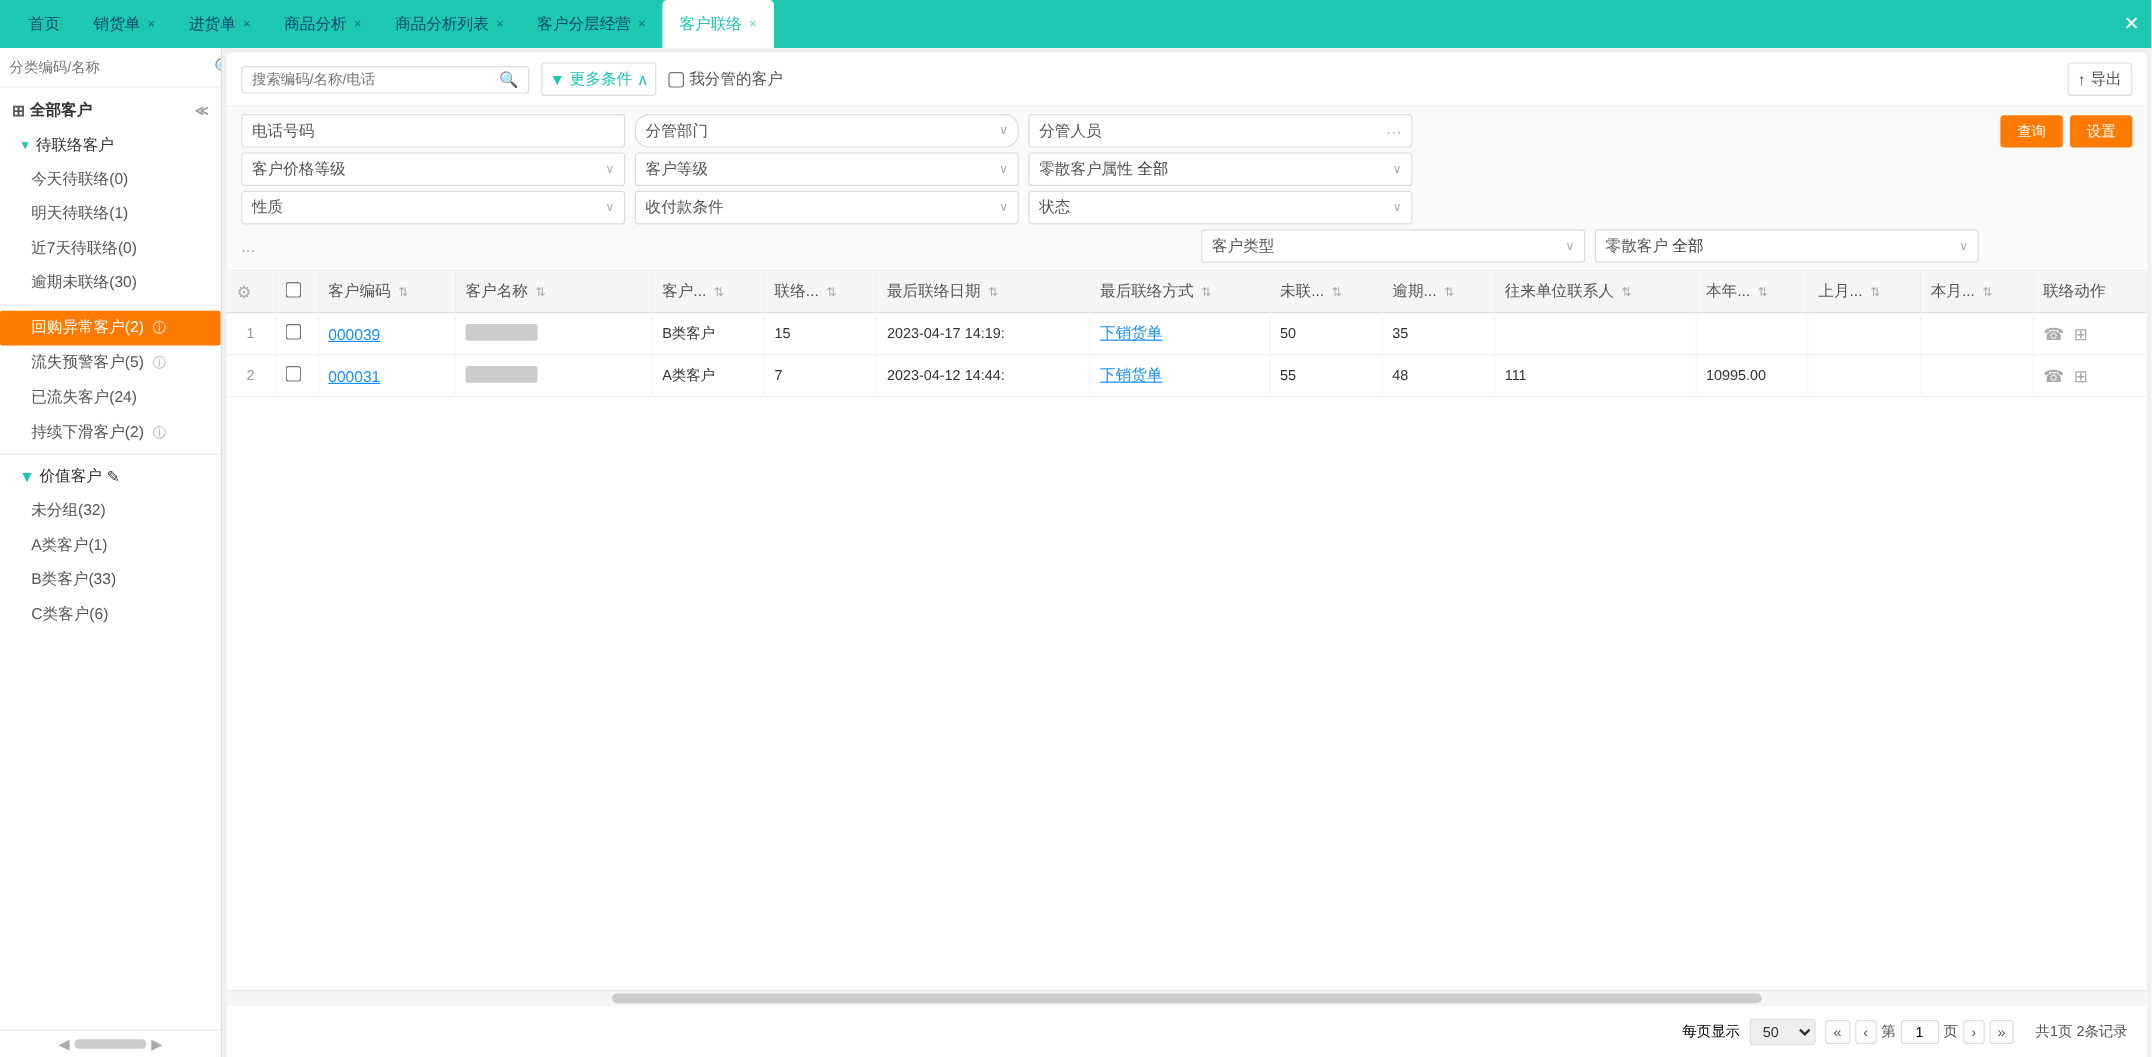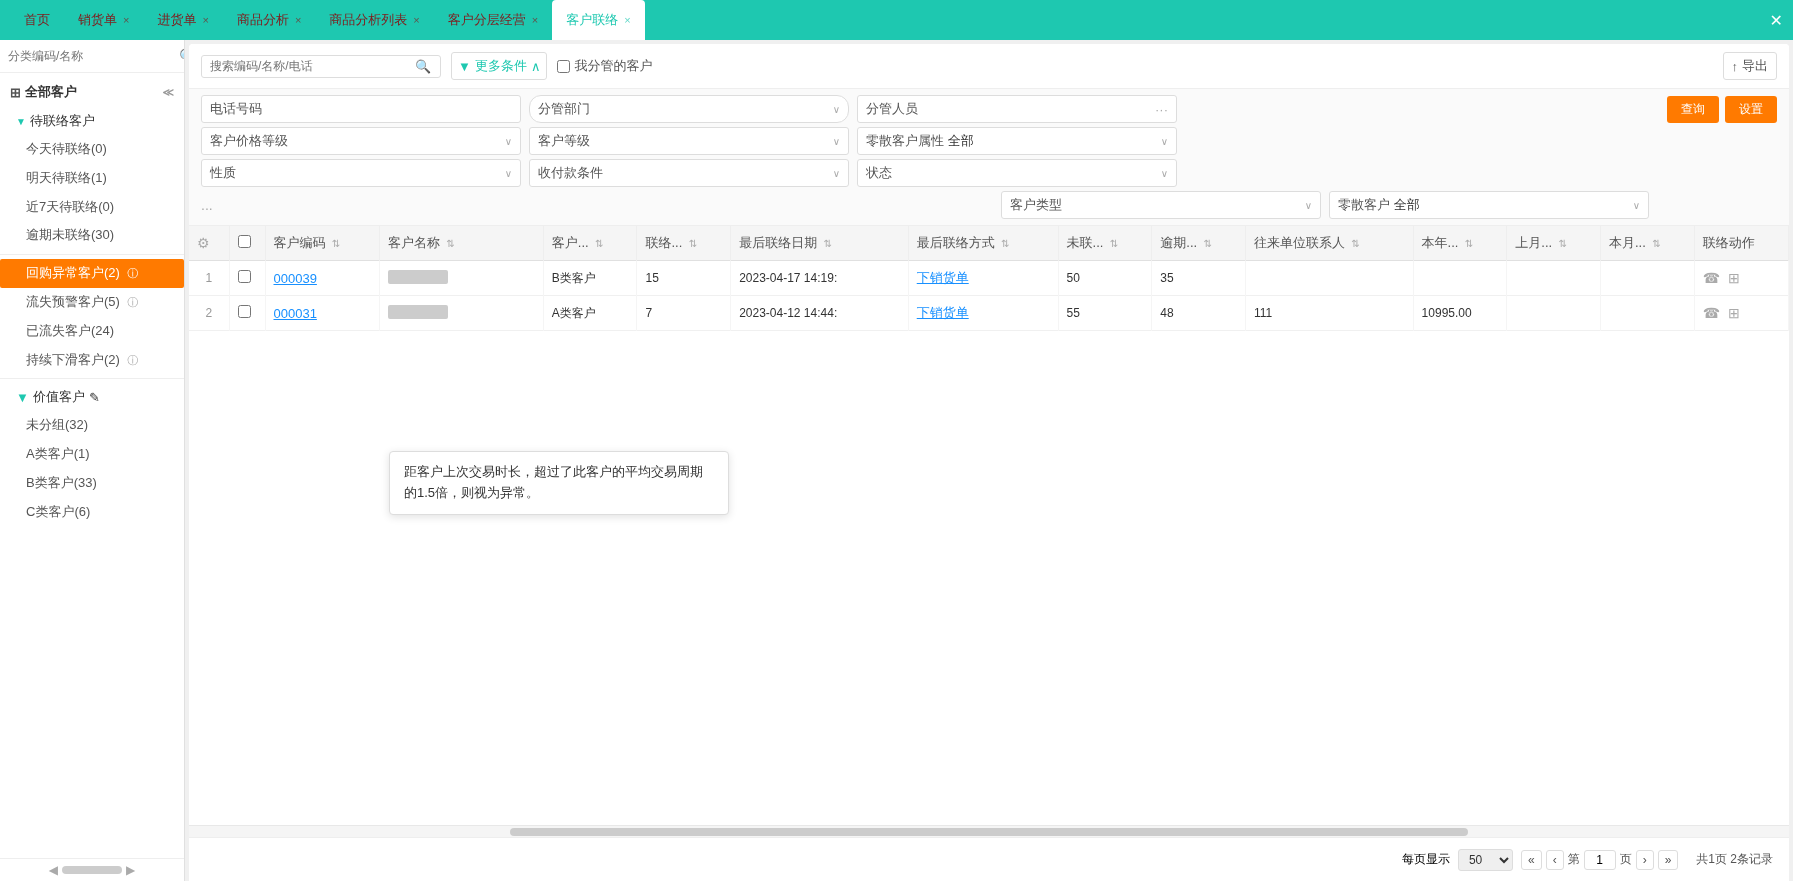--- a/index.html
+++ b/index.html
@@ -14,21 +14,21 @@
       padding: 0 10px;
       color: white;
       position: relative;
     }
     .top-nav .nav-item {
       padding: 0 14px;
       height: 40px;
       display: flex;
       align-items: center;
       cursor: pointer;
-      color: #7f1d1d;
+      color: #0c4a6e;
       font-size: 13px;
       white-space: nowrap;
     }
     .top-nav .nav-item.active {
       background: white;
       color: #1ec8b0;
       border-radius: 4px 4px 0 0;
     }
     .top-nav .nav-item .close-x {
       margin-left: 6px;
@@ -582,23 +582,20 @@
         <div class="filter-field" style="flex:2;">
           <span class="label"><span>零散客户</span>&nbsp;<span style="color:#333;">全部</span></span>
           <span class="arrow">∨</span>
         </div>
         <div style="width:120px;"></div>
       </div>
     </div>
 
     <div class="table-wrapper">
 
-      <div class="tooltip-box">
-        <span>距客户上次交易时长，超过了此客户的平均交易周期的1.5倍，则视为异常。</span>
-      </div>
 
       <table>
         <thead>
           <tr>
             <th style="width:40px;">
               <span class="settings-gear">⚙</span>
             </th>
             <th style="width:36px;">
               <input type="checkbox" style="">
             </th>

